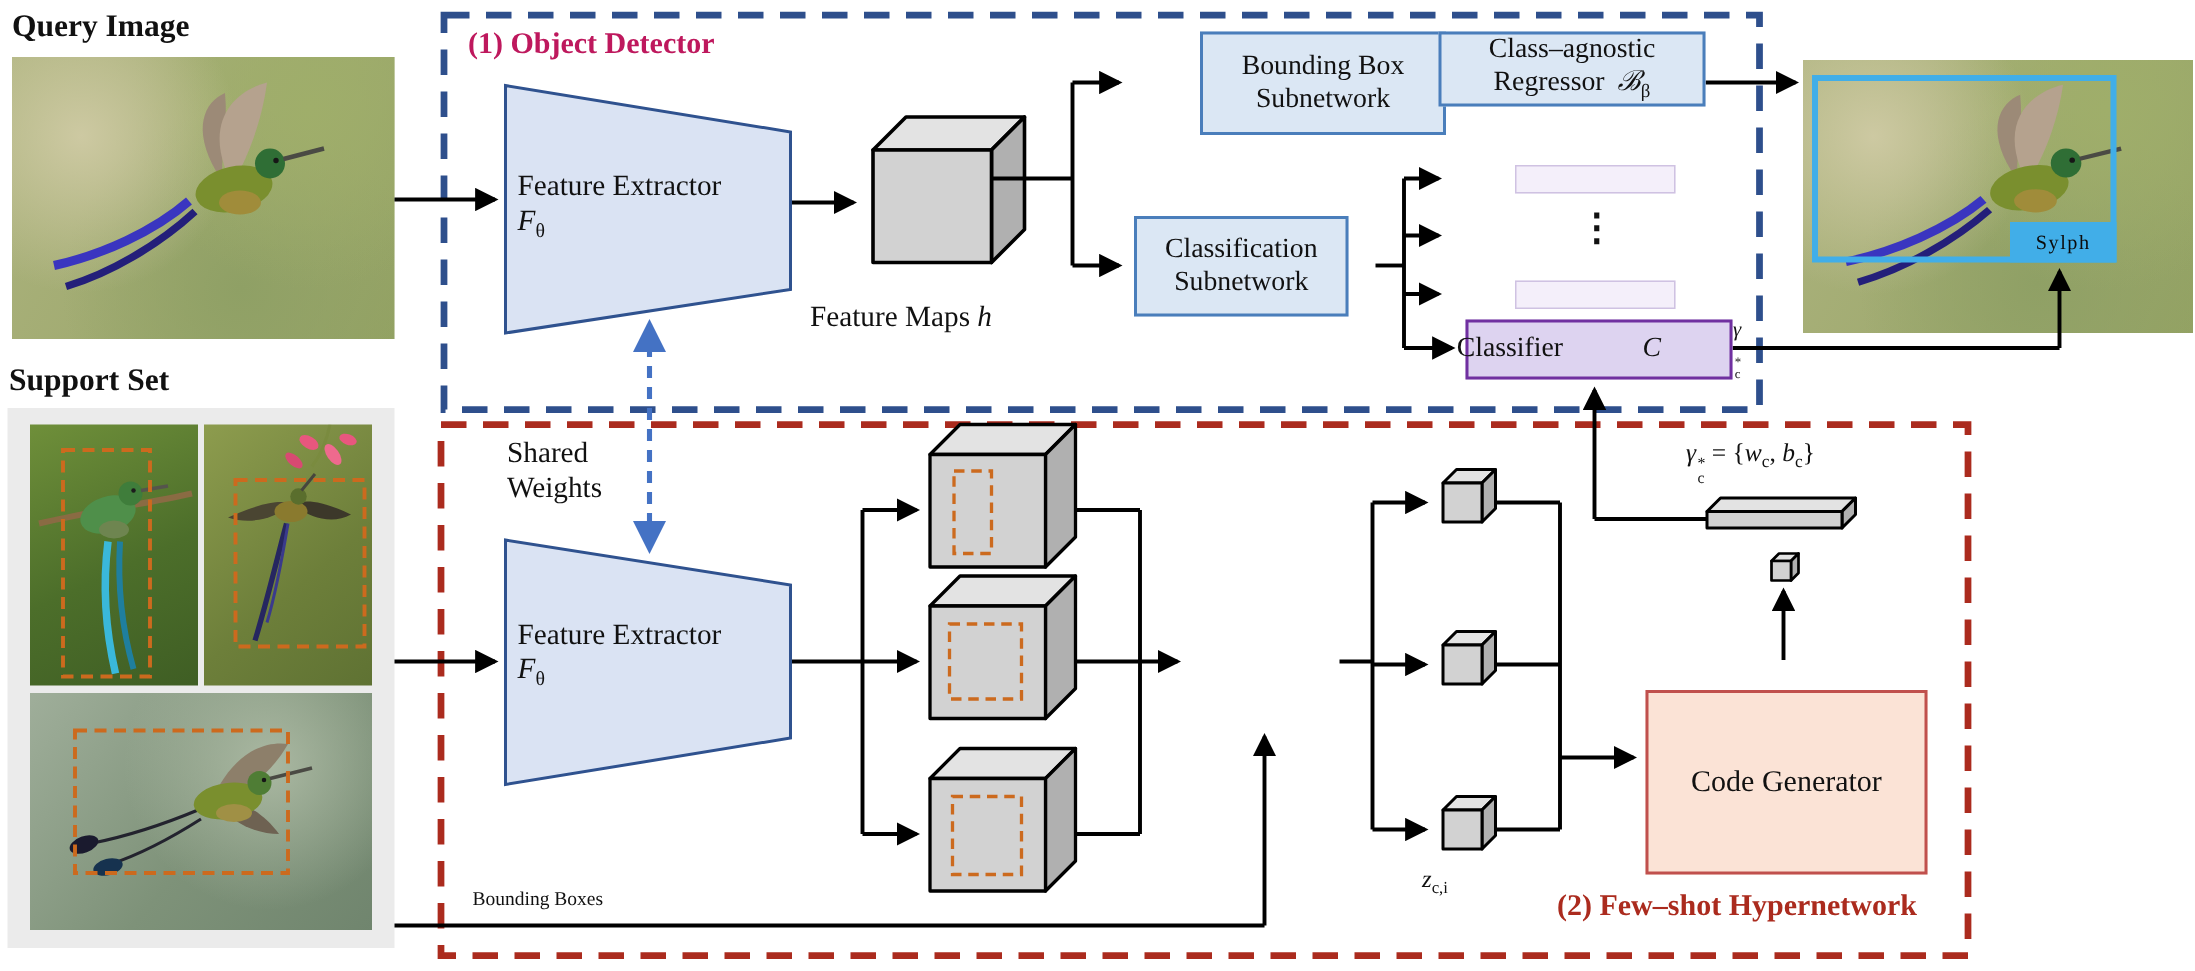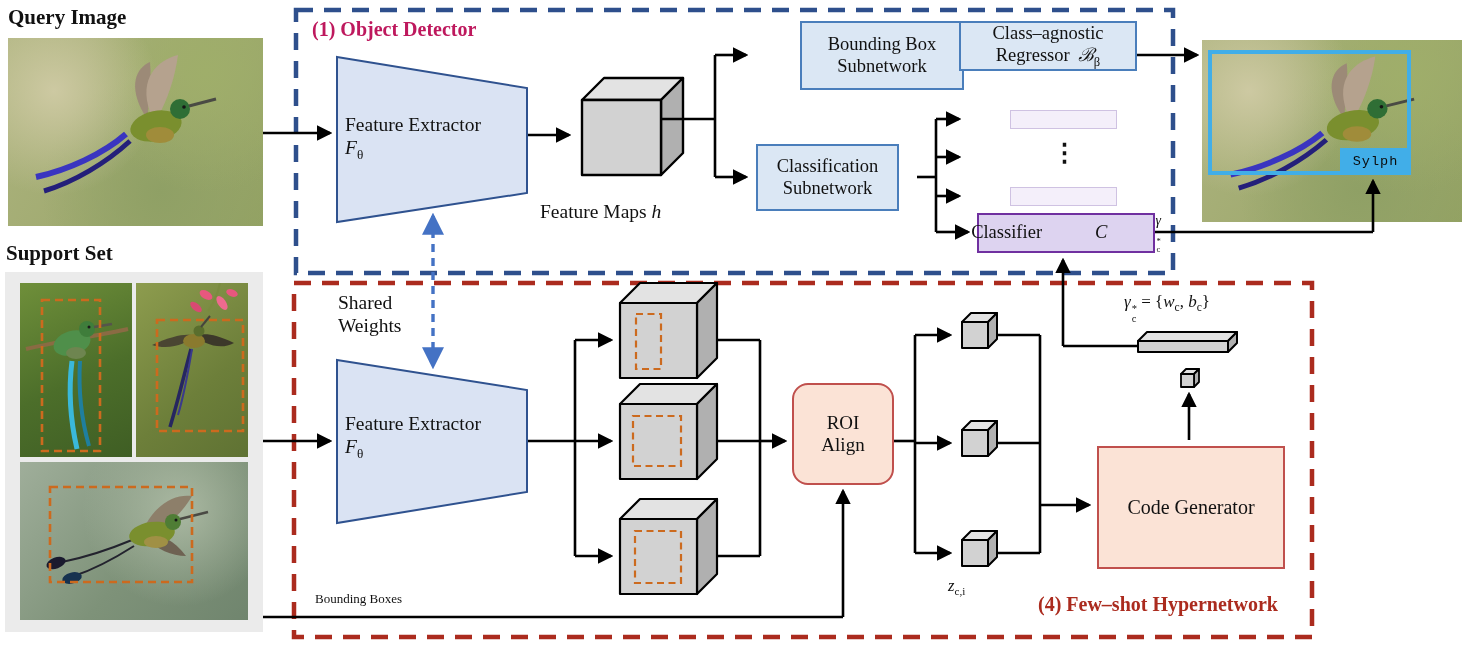--- a/index.html
+++ b/index.html
@@ -17,21 +17,21 @@
   .label{position:absolute;z-index:10;line-height:1.2;}
   .ctr{}
   i{font-style:italic;}
   sub{font-size:0.68em;}
   .stk{display:inline-flex;flex-direction:column;align-items:flex-start;font-size:0.62em;
        line-height:0.95;vertical-align:-0.45em;margin-left:1px;}
   .gsub{font-size:0.75em;vertical-align:-0.28em;}
   .gsub .stk{vertical-align:-0.35em;}
   .bb-frame{position:absolute;border:4px solid #41aee8;z-index:12;box-sizing:border-box;}
   .bb-tag{position:absolute;background:#41aee8;z-index:13;display:flex;align-items:center;justify-content:center;
-          font-family:Liberation Mono, monospace;font-size:13.5px;letter-spacing:1px;color:#0b0b0b;}
+          font-family:Liberation Serif, serif;font-size:13.5px;letter-spacing:1px;color:#0b0b0b;}
   .ellip{font-weight:bold;font-size:25px;line-height:0.55;letter-spacing:0;}
 </style>
 </head>
 <body>
 
 <div id="canvas">
 
   <div class="photo" style="left:8px;top:38px;width:255px;height:188px;
               background:radial-gradient(circle at 18% 28%, #cdc9a2 0, rgba(205,201,162,0) 42%),
                          radial-gradient(circle at 78% 18%, #9fae6a 0, rgba(159,174,106,0) 48%),
@@ -247,21 +247,21 @@
     <span>Query Image</span>
   </div>
   <div class="label ctr" style="left:6px;top:241px;width:256px;font-size:21px;font-weight:600;">
     <span>Support Set</span>
   </div>
 
   <div class="label" style="left:312px;top:17px;font-size:20px;font-weight:700;color:#be185d;">
     <span>(1) Object Detector</span>
   </div>
   <div class="label" style="left:1038px;top:592px;font-size:20px;font-weight:700;color:#ab2b1e;">
-    <span>(4) Few–shot Hypernetwork</span>
+    <span>(2) Few–shot Hypernetwork</span>
   </div>
 
   <div class="label ctr" style="left:345px;top:113px;width:175px;font-size:19.5px;">
     <span>Feature Extractor</span><br>
     <i>F</i><sub>θ</sub>
   </div>
   <div class="label ctr" style="left:345px;top:412px;width:175px;font-size:19.5px;">
     <span>Feature Extractor</span><br>
     <i>F</i><sub>θ</sub>
   </div>
@@ -297,25 +297,21 @@
 
   <div class="box purplebox" style="left:977px;top:213px;width:178px;height:40px;flex-direction:row;">
     <span>Classifier</span>
     <i style="margin-left:5px;">C</i>
       <sub class="gsub"><i>γ</i><span class="stk">
           <span>*</span>
           <span>c</span>
         </span></sub>
   </div>
 
-  <div class="box peachbox" style="left:792px;top:383px;width:102px;height:102px;border-radius:16px;">
-    <span>ROI</span>
-    <span>Align</span>
-  </div>
-  <div class="box peachbox" style="left:1097px;top:446px;width:188px;height:123px;font-size:20px;">
+  <div class="box peachbox" style="left:1097px;top:460px;width:188px;height:123px;font-size:20px;">
     <span>Code Generator</span>
   </div>
 
   <div class="label" style="left:315px;top:591px;font-size:13px;">
     <span>Bounding Boxes</span>
   </div>
 
   <div class="label ctr" style="left:948px;top:576px;width:54px;font-size:16.5px;">
     <i>z</i><sub>c,i</sub>
   </div>

